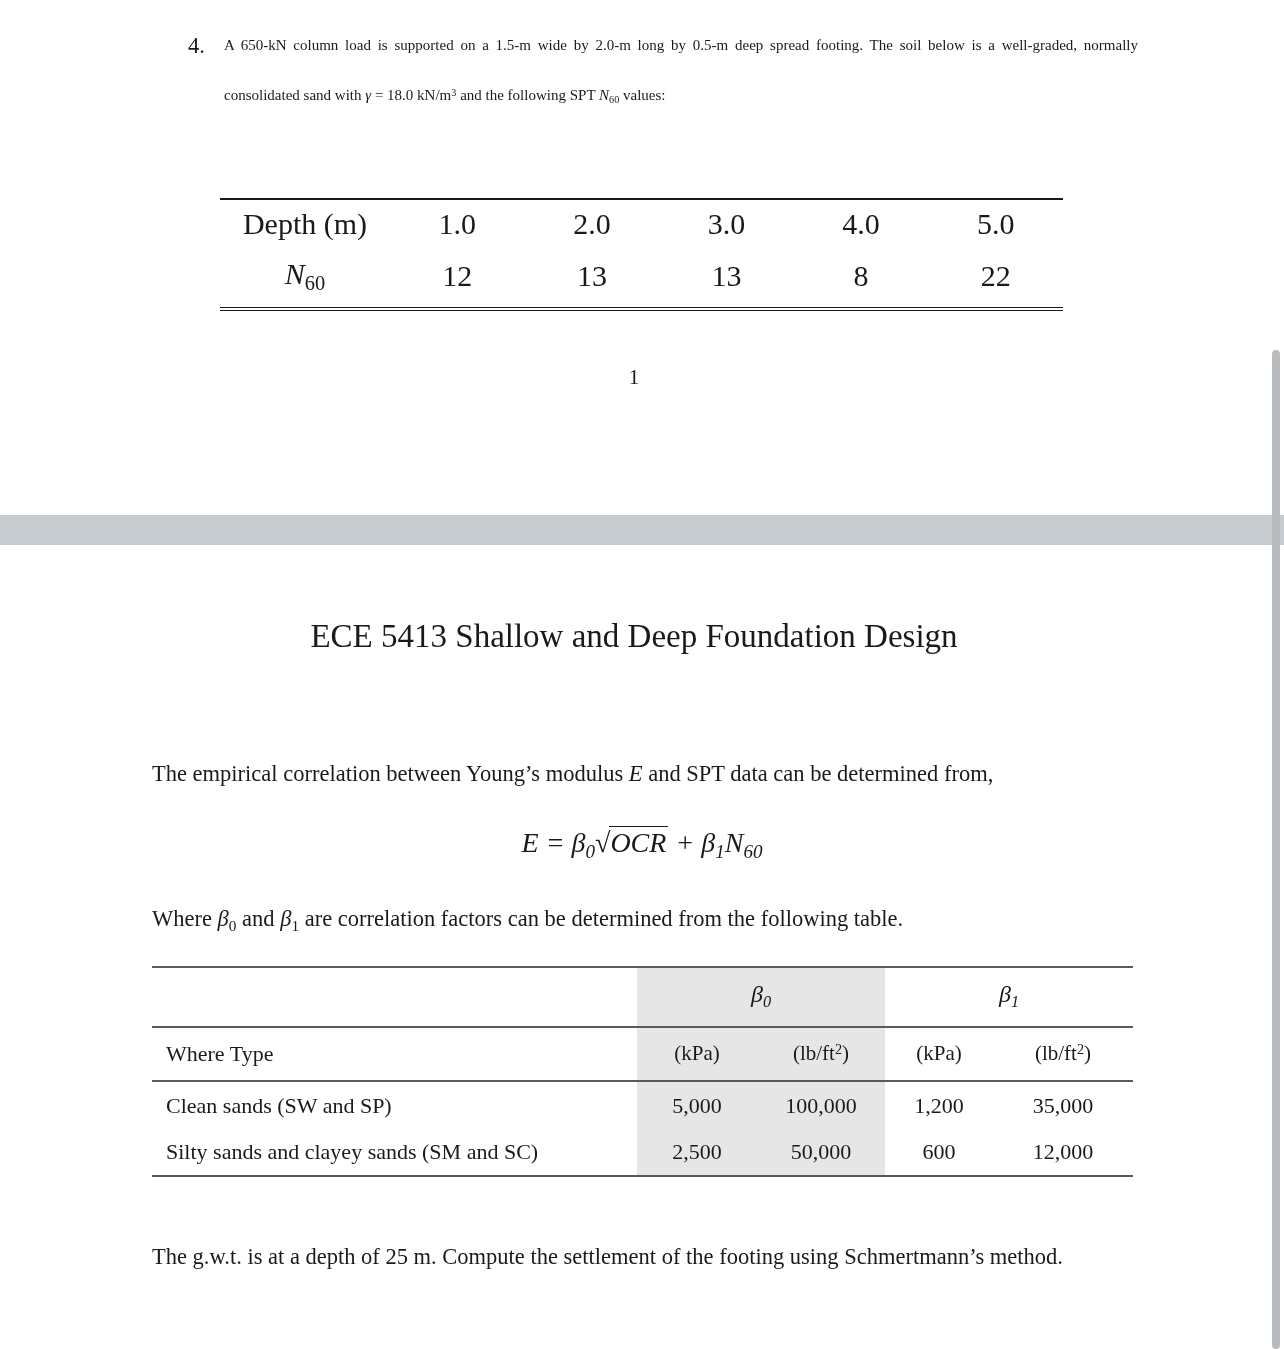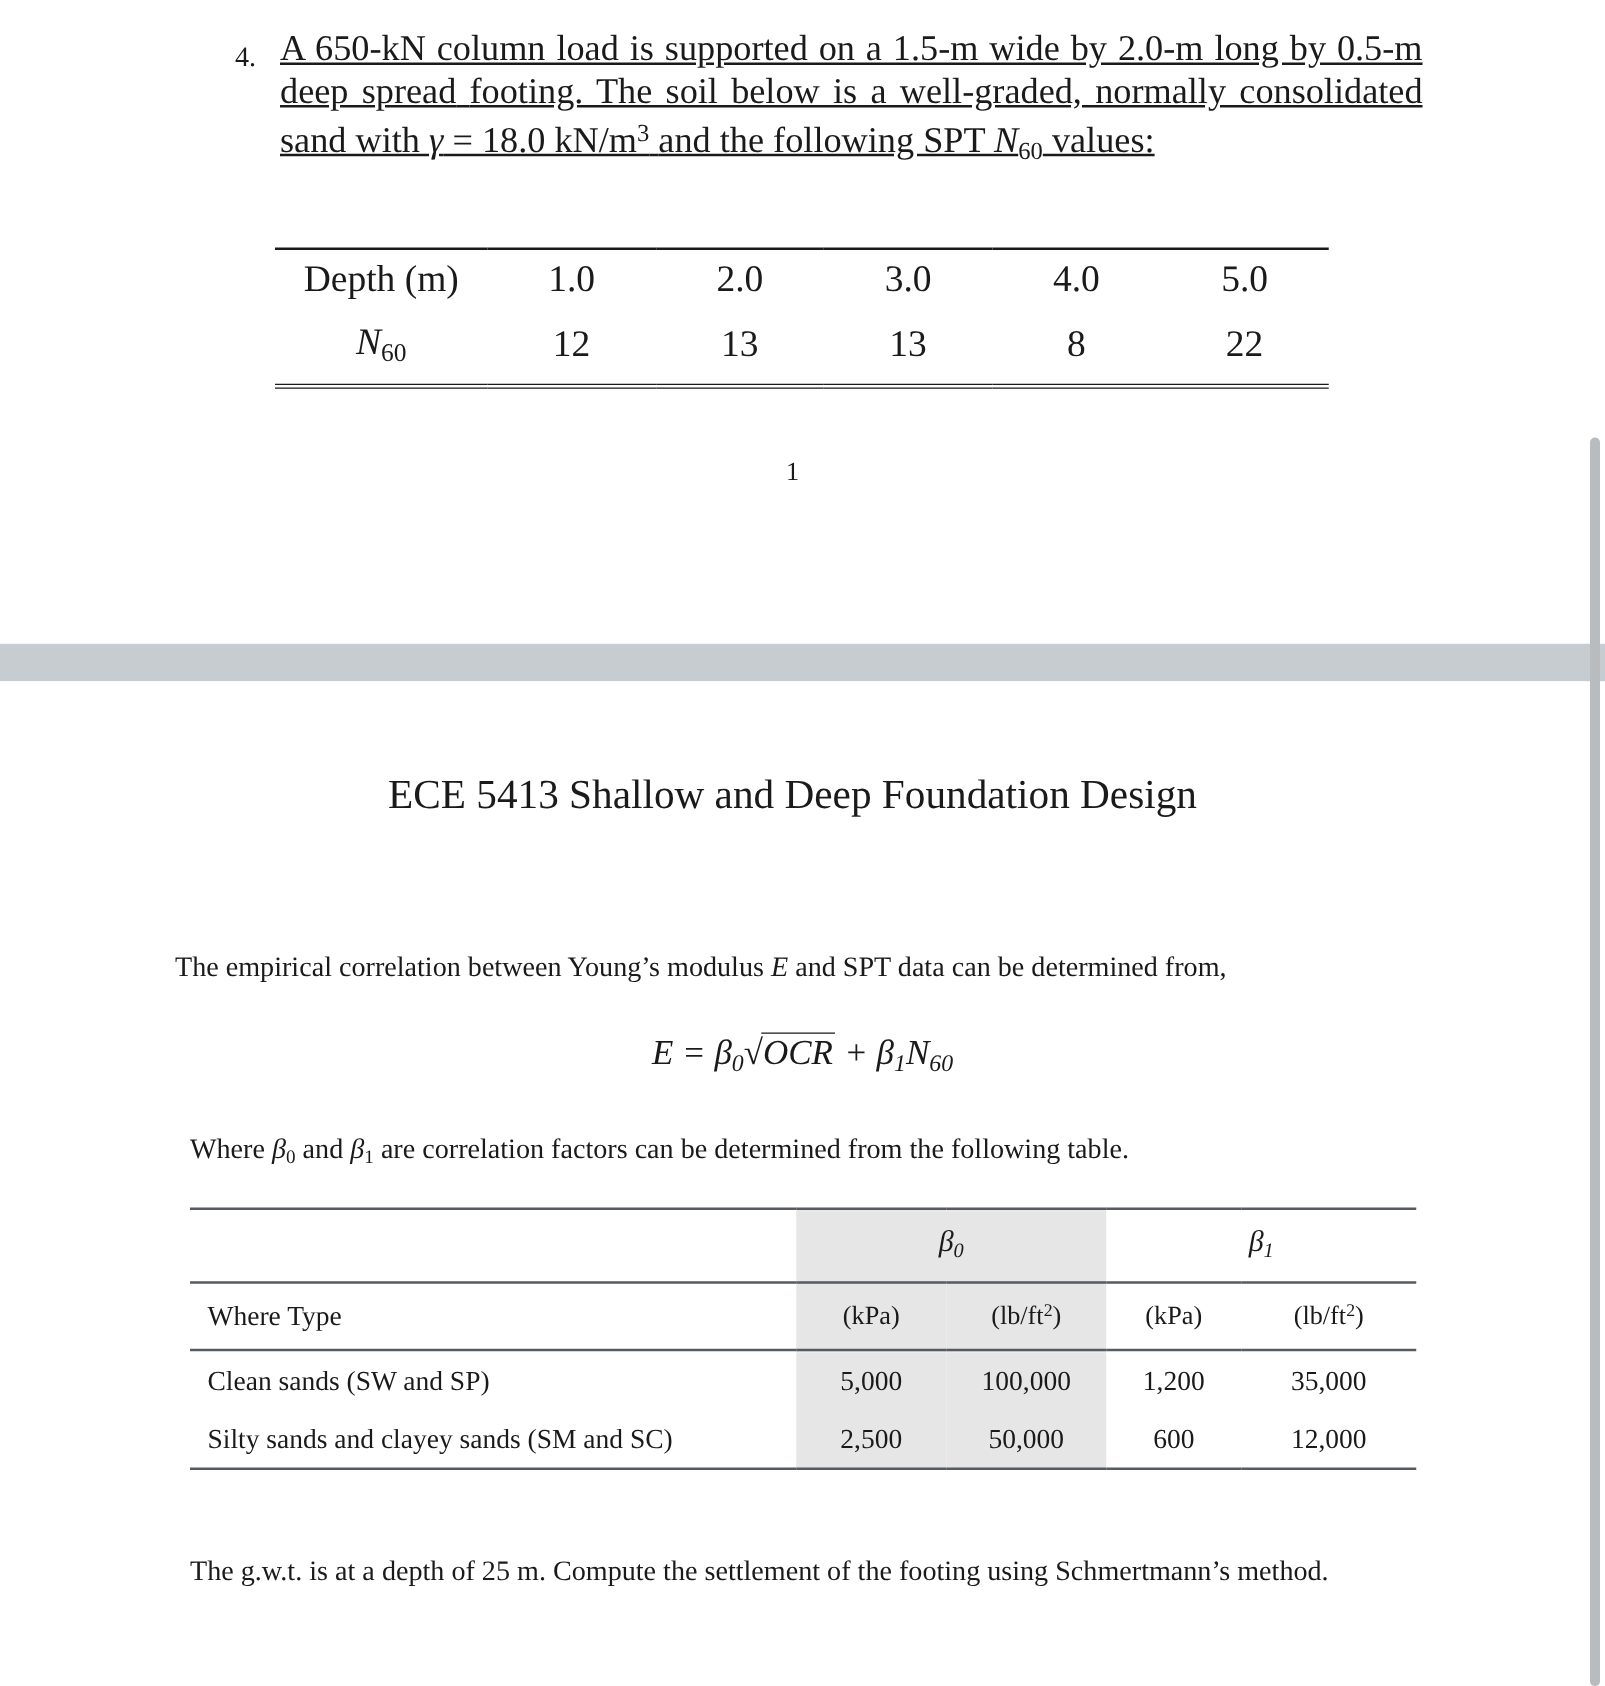--- a/index.html
+++ b/index.html
@@ -87,24 +87,23 @@
     align-items: flex-start;
   }
   .item-number {
     width: 36px;
     flex: 0 0 36px;
     font-size: 22.5px;
     line-height: 47px;
   }
   .item-body {
     flex: 1 1 auto;
-    font-size: 29px;
-    line-height: 34px;
+    font-size: 15px;
+    line-height: 47px;
     text-align: justify;
-    text-decoration: underline;
   }
 
   
   #spt-table {
     position: absolute;
     left: 220px;
     top: 198px;
     width: 843px;
     border-collapse: collapse;
   }
@@ -138,21 +137,21 @@
     left: 0;
     top: 73px;
     width: 1268px;
     text-align: center;
     font-size: 33px;
   }
 
   
   #intro-paragraph {
     position: absolute;
-    left: 140px;
+    left: 152px;
     top: 205px;
     width: 980px;
   }
   #equation-line {
     position: absolute;
     left: 152px;
     top: 282px;
     width: 980px;
     text-align: center;
     font-size: 28px;

